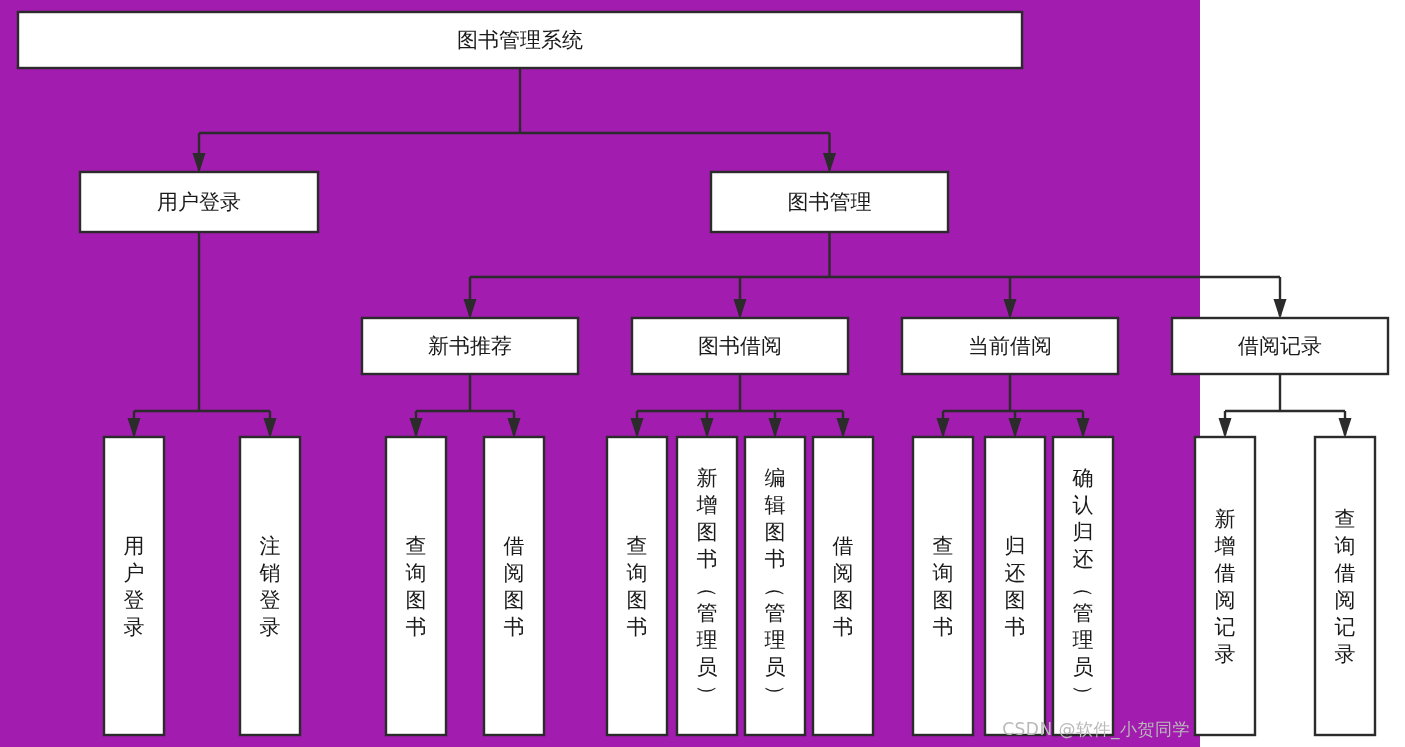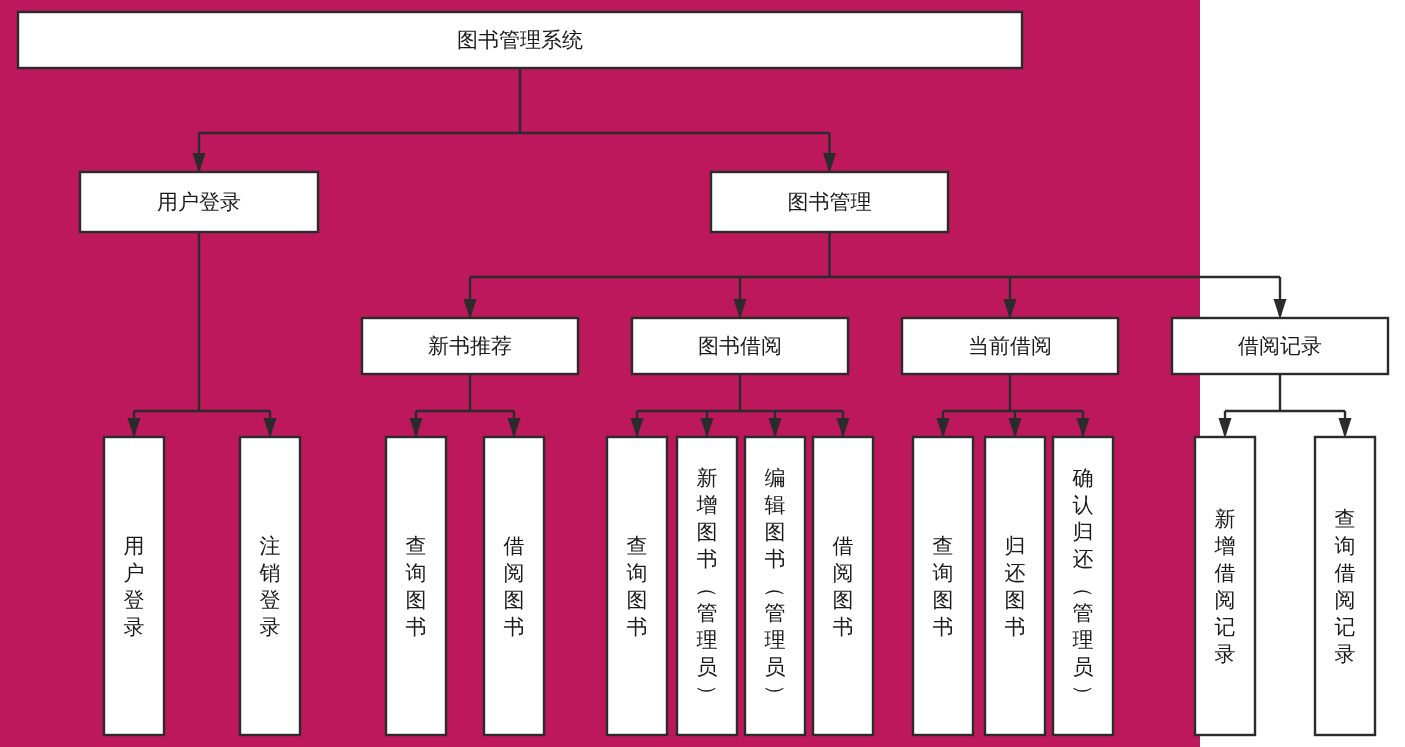--- a/index.html
+++ b/index.html
@@ -11,21 +11,21 @@
   body {
     width: 1405px;
     height: 747px;
     font-family: "DejaVu Sans", "Liberation Sans", sans-serif;
     overflow: hidden;
   }
   #diagram-root {
     position: relative;
     width: 1200px;
     height: 747px;
-    background: #be185d;
+    background: #a21caf;
   }
   svg#flow-svg {
     position: absolute;
     left: 0;
     top: 0;
     width: 1405px;
     height: 747px;
     display: block;
   }
   .node-box {
@@ -264,13 +264,14 @@
           <rect x="1315" y="437" width="60" height="298" class="node-box"></rect>
           <text x="1345" y="519.5" class="node-label-vertical">查</text>
           <text x="1345" y="546.5" class="node-label-vertical">询</text>
           <text x="1345" y="573.5" class="node-label-vertical">借</text>
           <text x="1345" y="600.5" class="node-label-vertical">阅</text>
           <text x="1345" y="627.5" class="node-label-vertical">记</text>
           <text x="1345" y="654.5" class="node-label-vertical">录</text>
         </g>
       </g>
   </svg>
+  <div class="watermark">CSDN @软件_小贺同学</div>
 </div>
 
 </body></html>

